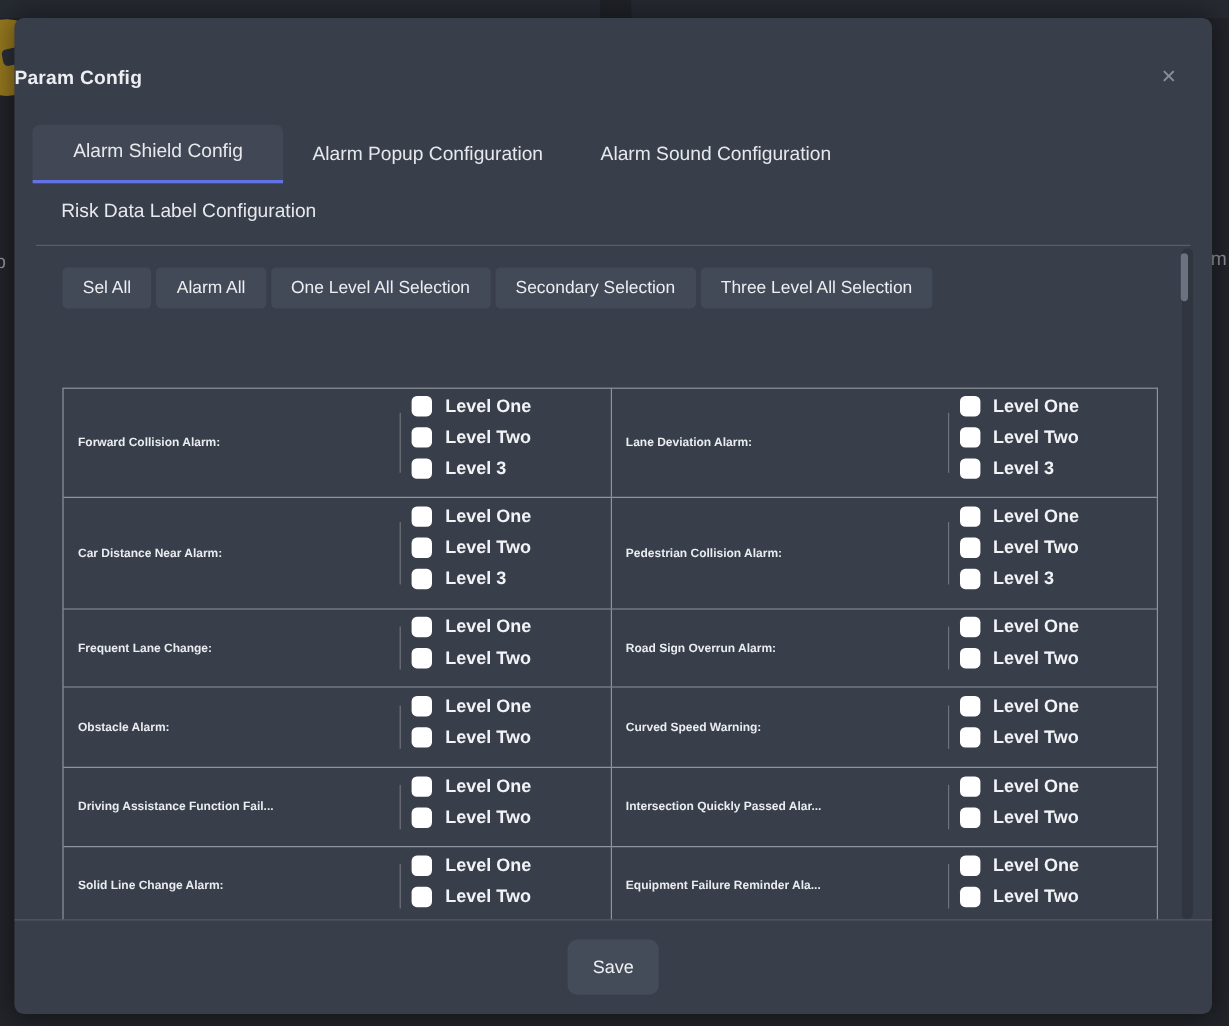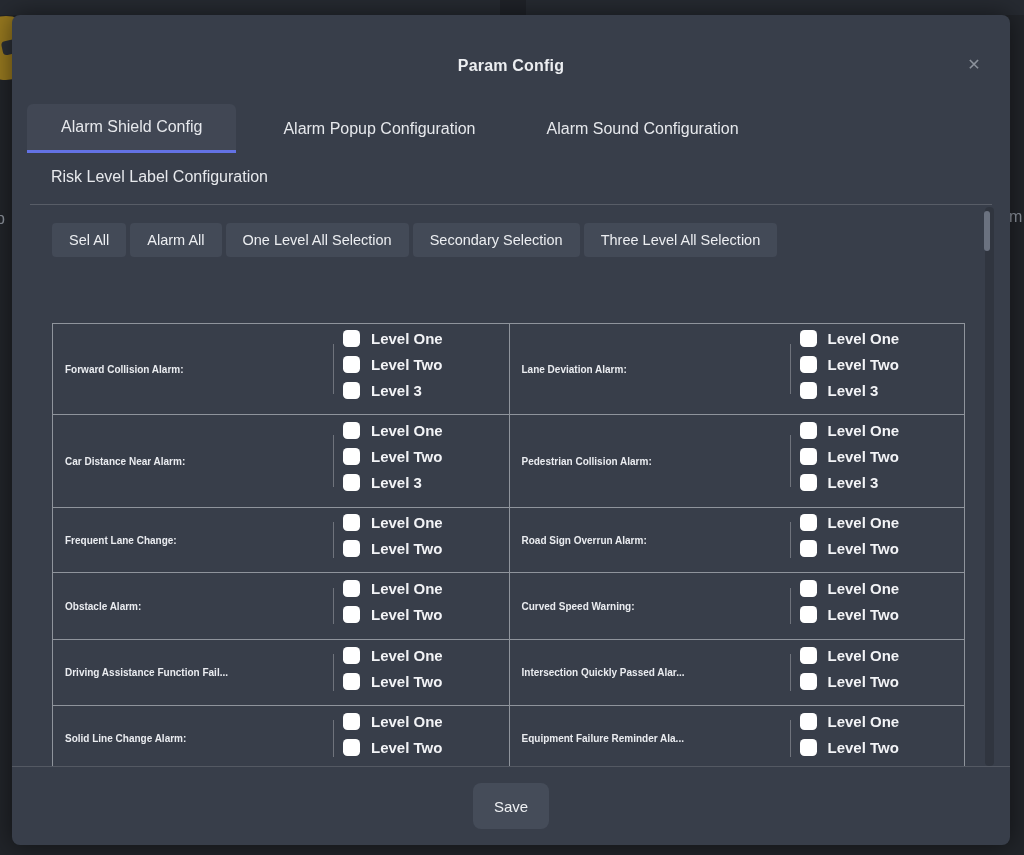--- a/index.html
+++ b/index.html
@@ -21,31 +21,31 @@
   .bg-frag-left  { left:-4px; top:210px; }
   .bg-frag-right { left:1009px; top:208px; }
 
   .modal {
     position:absolute; left:12px; top:15px; width:998px; height:830px;
     background:#383e4a; border-radius:8px;
     box-shadow:0 0 24px rgba(0,0,0,0.5);
   }
   .modal-header { position:relative; height:88px; }
   .modal-title {
-    position:absolute; left:0; right:0; top:42px; text-align:center;
+    position:absolute; left:0; right:0; top:42px; 
     font-size:16px; font-weight:600; color:#eceef1; letter-spacing:0.2px;
   }
   .modal-close {
     position:absolute; right:24px; top:38px; width:24px; height:24px;
     font-size:16px; font-weight:700; color:#8b919b; text-align:center; line-height:24px;
     cursor:pointer;
   }
 
   .tabs { position:absolute; left:15px; right:15px; top:89px; }
-  .tabs-row { display:flex;gap:23px; }
+  .tabs-row { display:flex; }
   .tab {
     height:49px; line-height:49px; padding:0 24px; font-size:16px; color:#e6e8ec;
     white-space:nowrap; cursor:pointer;
   }
   .tab.active {
     background:#414754; border-radius:6px 6px 0 0;
     border-bottom:3px solid #6372e4; line-height:46px;
     padding:0 34px;
   }
   .tabs-row.second .tab { height:48px; line-height:48px; }
@@ -128,21 +128,21 @@
       <div class="modal-close">✕</div>
     </div>
 
     <div class="tabs">
       <div class="tabs-row">
         <div class="tab active">Alarm Shield Config</div>
         <div class="tab">Alarm Popup Configuration</div>
         <div class="tab">Alarm Sound Configuration</div>
       </div>
       <div class="tabs-row second">
-        <div class="tab">Risk Level Label Configuration</div>
+        <div class="tab">Risk Data Label Configuration</div>
       </div>
     </div>
     <div class="tabs-divider"></div>
 
     <div class="content">
 
       <div class="toolbar">
         <button>Sel All</button>
         <button>Alarm All</button>
         <button>One Level All Selection</button>

